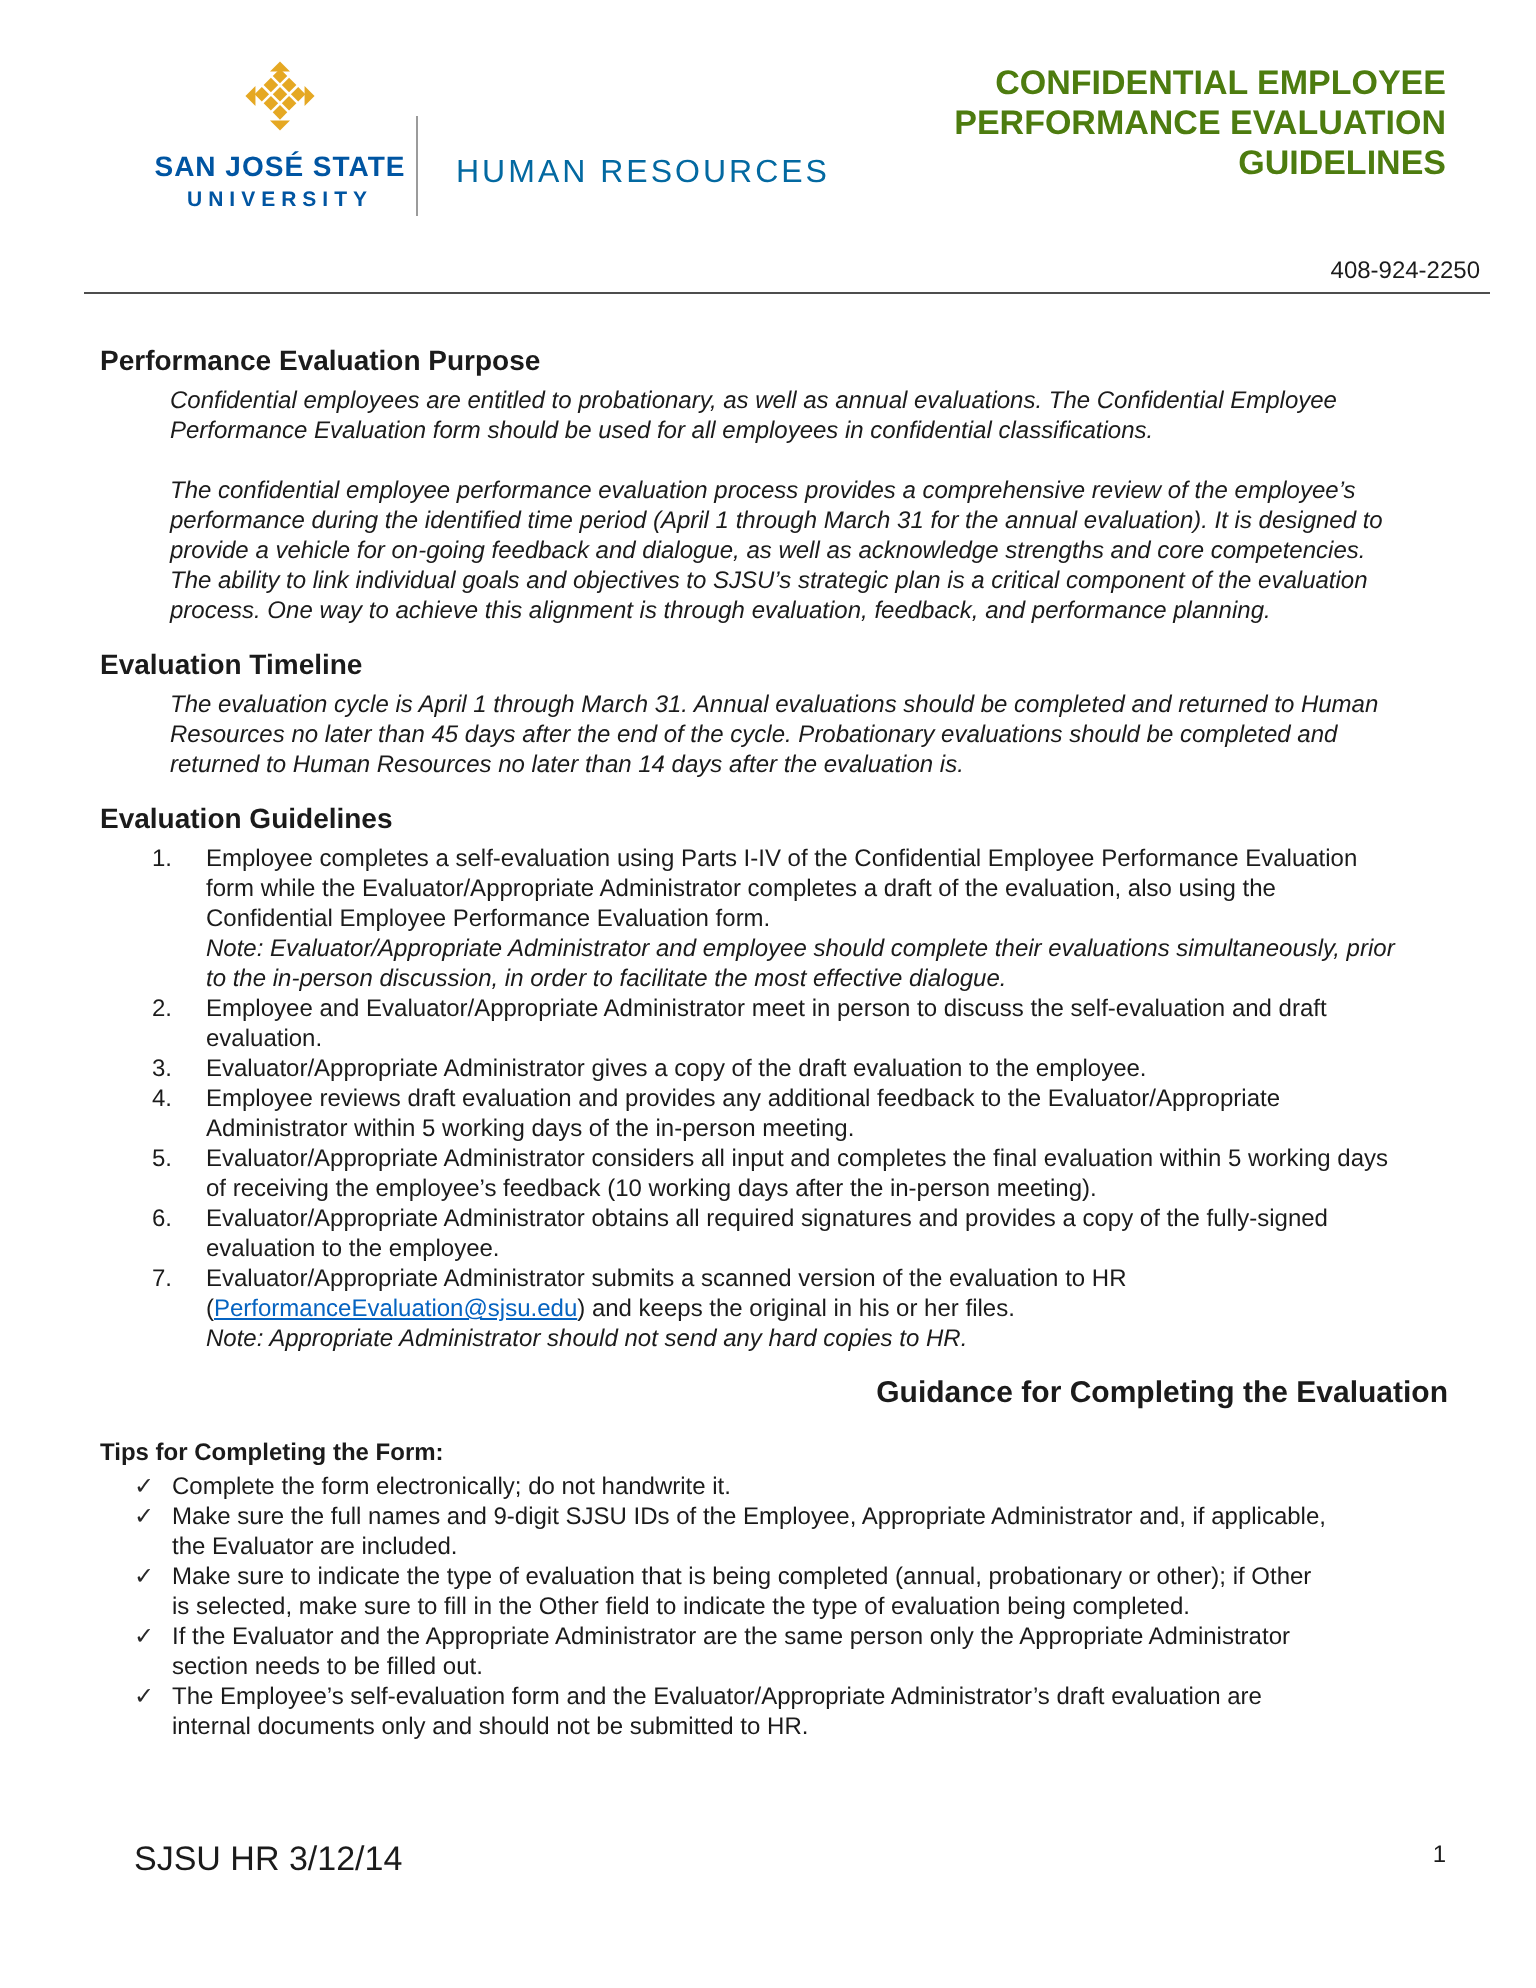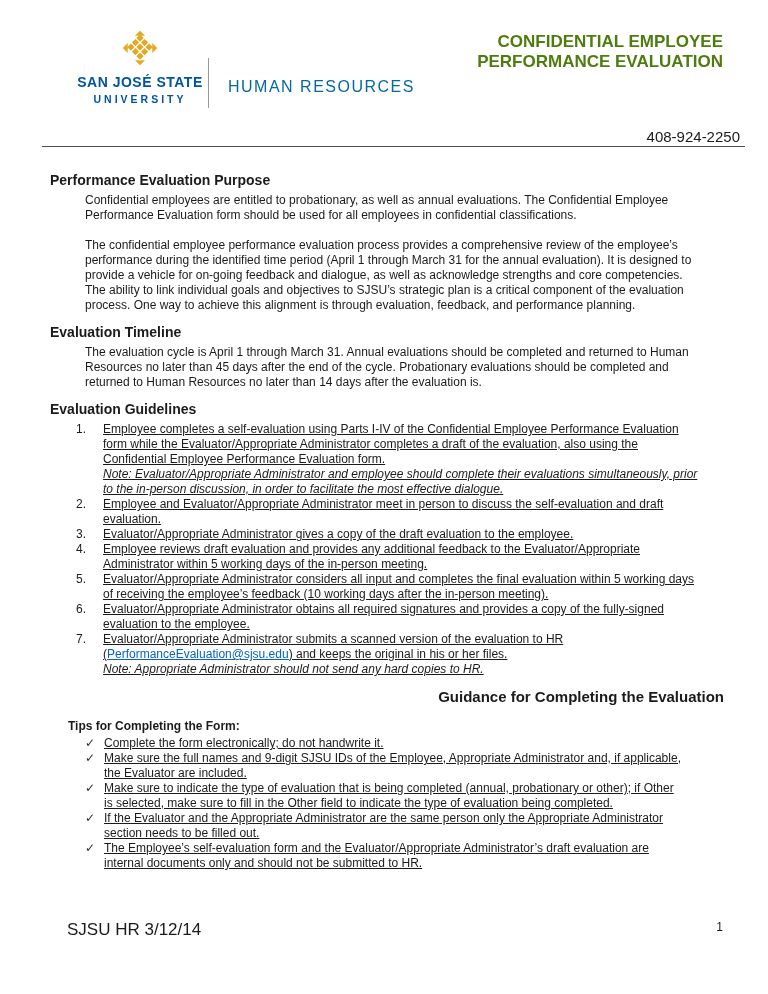--- a/index.html
+++ b/index.html
@@ -13,36 +13,36 @@
   }
   
   .logo-block { position:absolute; left:76px; top:30px; width:128px; text-align:center; }
   .logo-mark { display:inline-block; margin-bottom:4px; }
   .univ-line1 { font-size:14px; font-weight:bold; color:#0055A2; letter-spacing:0.5px; white-space:nowrap; }
   .univ-line2 { font-size:10.5px; font-weight:bold; color:#0055A2; letter-spacing:3px; margin-top:3px; }
   .header-divider { position:absolute; left:208px; top:58px; width:1px; height:50px; background:#9b9b9b; }
   .dept-name { position:absolute; left:228px; top:78px; font-size:16px; letter-spacing:1.5px; color:#0369a1; white-space:nowrap; }
   .title-block { position:absolute; top:32px; right:45px; text-align:right; }
   .title-line { font-size:17px; font-weight:bold; line-height:20px; color:#4d7c0f; white-space:nowrap; }
-  .phone { position:absolute; top:128px; right:28px; font-size:15px; }
+  .phone { position:absolute; top:128px; right:28px; font-size:12px; }
   .header-rule { position:absolute; top:146px; left:42px; right:23px; border-top:1.6px solid #4d4d4d; }
   
   .content { position:absolute; top:172px; left:50px; right:44px; font-size:12px; line-height:15px; }
   .sec-heading { font-size:14px; font-weight:bold; margin:0 0 4px 0; line-height:17px; }
   .sec-heading.big { font-size:15px;text-align:right; }
   .section { margin-bottom:11px; }
-  p.body-par { margin:0 0 15px 35px; width:612px; }
+  p.body-par { margin:0 0 15px 35px; width:612px;font-style:italic; }
   p.body-par:last-child { margin-bottom:0; }
   .olist { margin-left:26px; }
   .num-item { display:flex; width:624px; }
   .num { flex:0 0 27px; }
-  .itext { flex:1;text-decoration:underline; }
+  .itext { flex:1; }
   .note { font-style:italic;text-align:center; }
   .email-link { color:#0563C1; text-decoration:underline; cursor:pointer; }
-  .tips { margin-left:18px; margin-top:14px; }
+  .tips { margin-top:14px; }
   .tips-heading { font-size:12px; font-weight:bold; margin:0 0 2px 0; }
   .check-list { margin-left:17px; }
   .check-item { display:flex; width:600px; }
   .cglyph { flex:0 0 19px; color:#2a2a2a; }
   
   .footer-left { position:absolute; left:67px; top:920px; font-size:17px; }
   .page-num { position:absolute; right:45px; top:920px; font-size:12px; }
 </style>
 </head>
 <body>
@@ -72,20 +72,21 @@
     <div class="univ-line1">SAN JOSÉ STATE</div>
     <div class="univ-line2">UNIVERSITY</div>
   </div>
 
   <div class="header-divider"></div>
   <div class="dept-name">HUMAN RESOURCES</div>
 
   <div class="title-block">
     <div class="title-line">CONFIDENTIAL EMPLOYEE</div>
     <div class="title-line">PERFORMANCE EVALUATION</div>
+    <div class="title-line">GUIDELINES</div>
   </div>
 
   <div class="phone">408-924-2250</div>
   <div class="header-rule"></div>
 
   <div class="content">
 
     <div class="section">
       <div class="sec-heading">Performance Evaluation Purpose</div>
       <p class="body-par">Confidential employees are entitled to probationary, as well as annual evaluations. The Confidential Employee Performance Evaluation form should be used for all employees in confidential classifications.</p>

